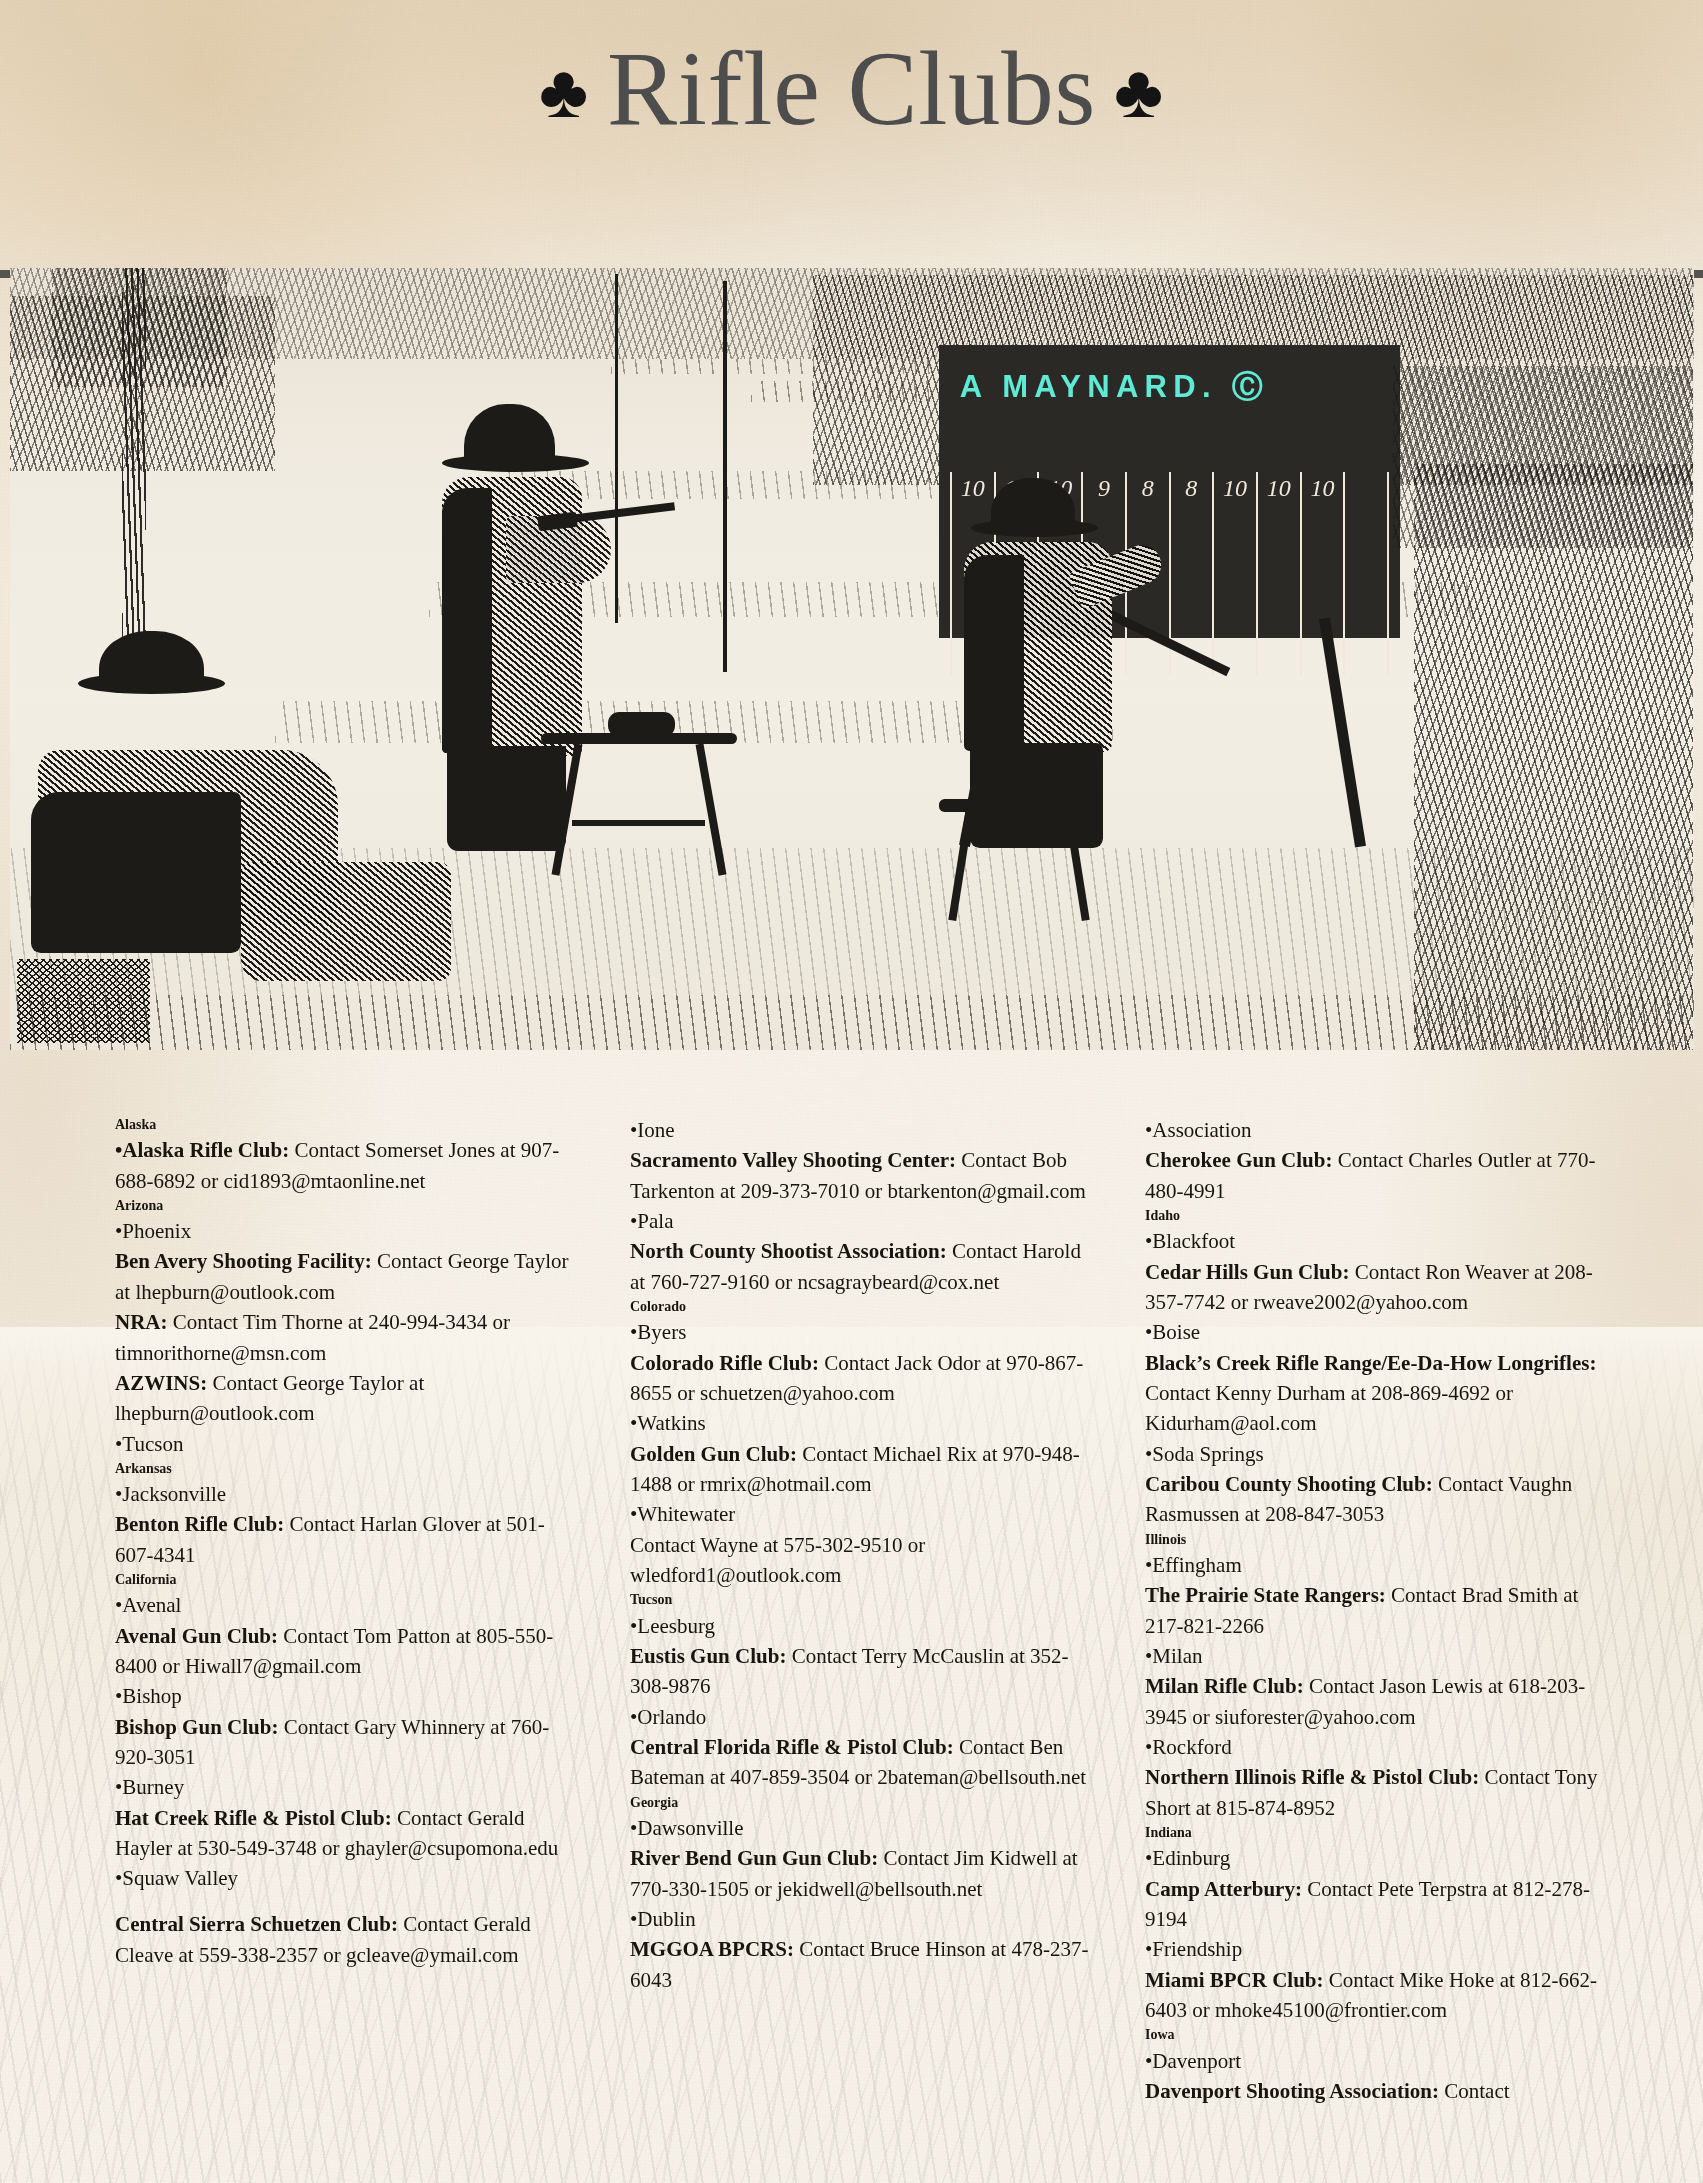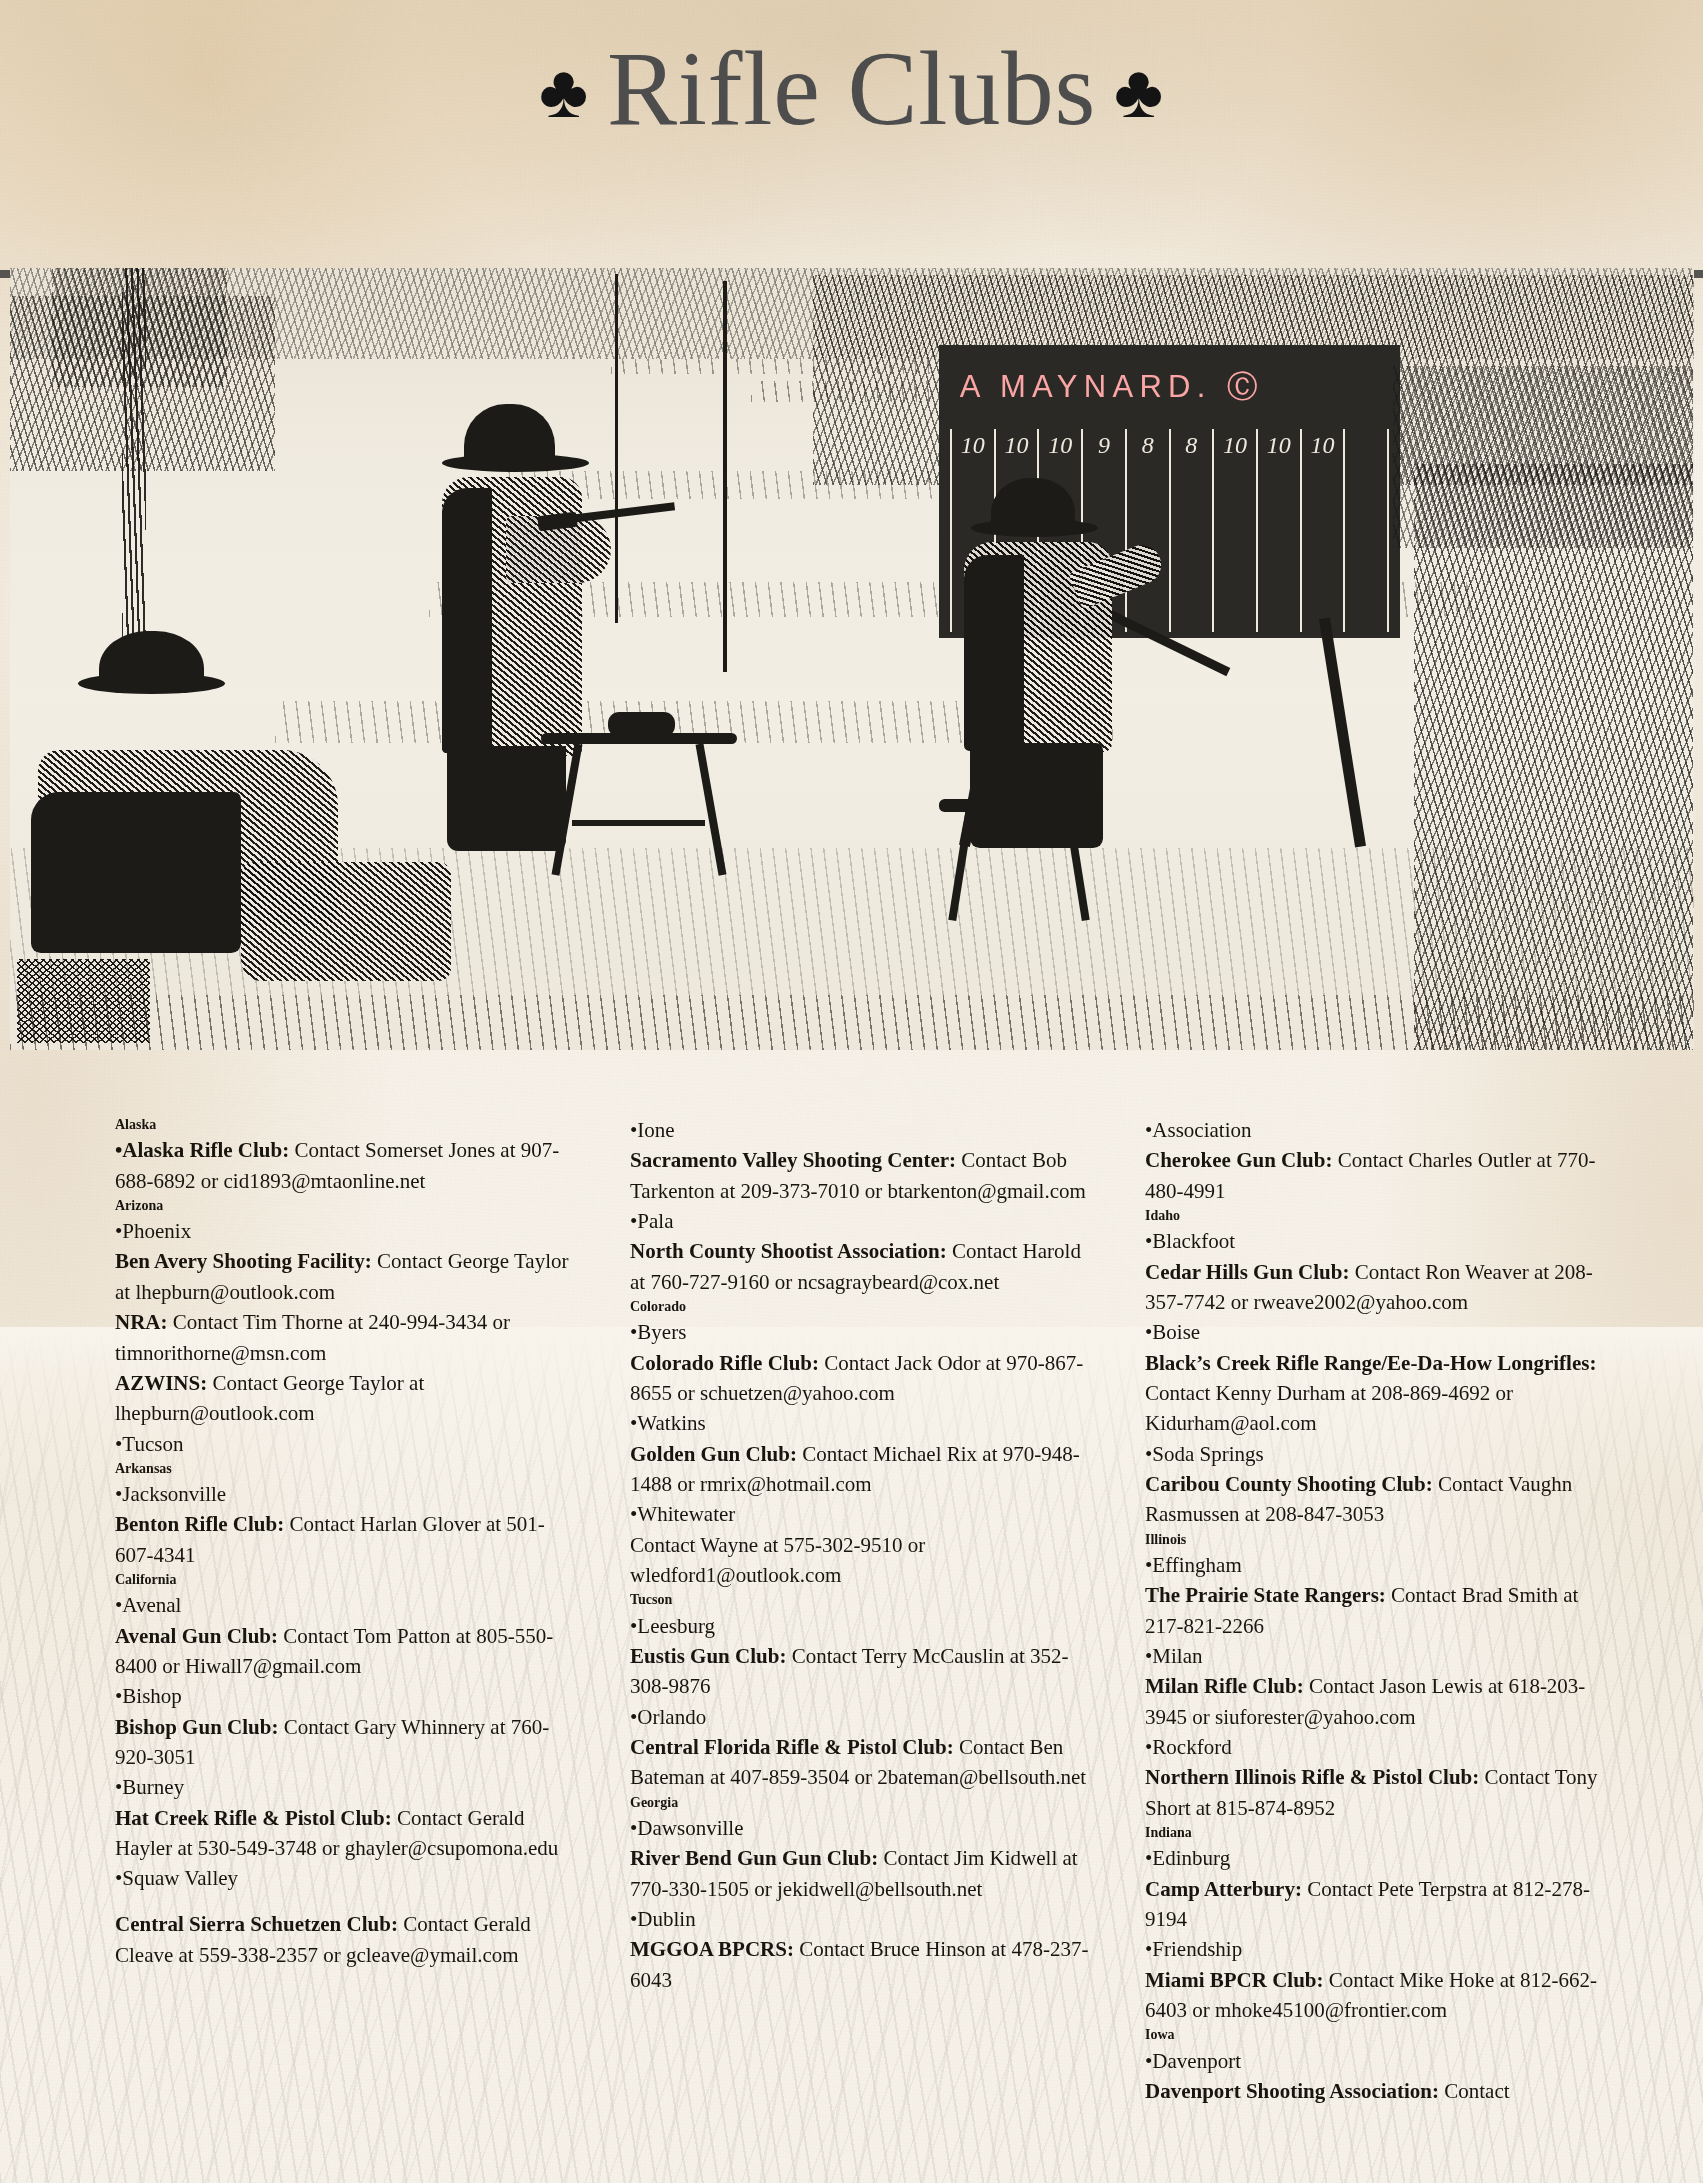--- a/index.html
+++ b/index.html
@@ -109,29 +109,30 @@
     opacity: .65;
   }
 
   
   .scoreboard {
     position: absolute;
     background: #2b2926;
   }
   .sb-name {
     position: absolute;
-    color: #fca5a5;
+    color: #5eead4;
     font-family: "Liberation Sans", "DejaVu Sans", sans-serif;
-    font-weight: 400;
+    font-weight: 700;
     letter-spacing: 6.3px;
     white-space: nowrap;
   }
   .sb-cells {
     position: absolute;
     display: flex;
+    margin-top: 43px;
   }
   .sb-cell {
     flex: 1;
     border-left: 2.8px solid #efe9dd;
     color: #efe9dd;
     font-family: "Liberation Serif", "DejaVu Serif", serif;
     font-size: 24px;
     line-height: 1;
     padding-top: 4.2px;
     text-align: center;

